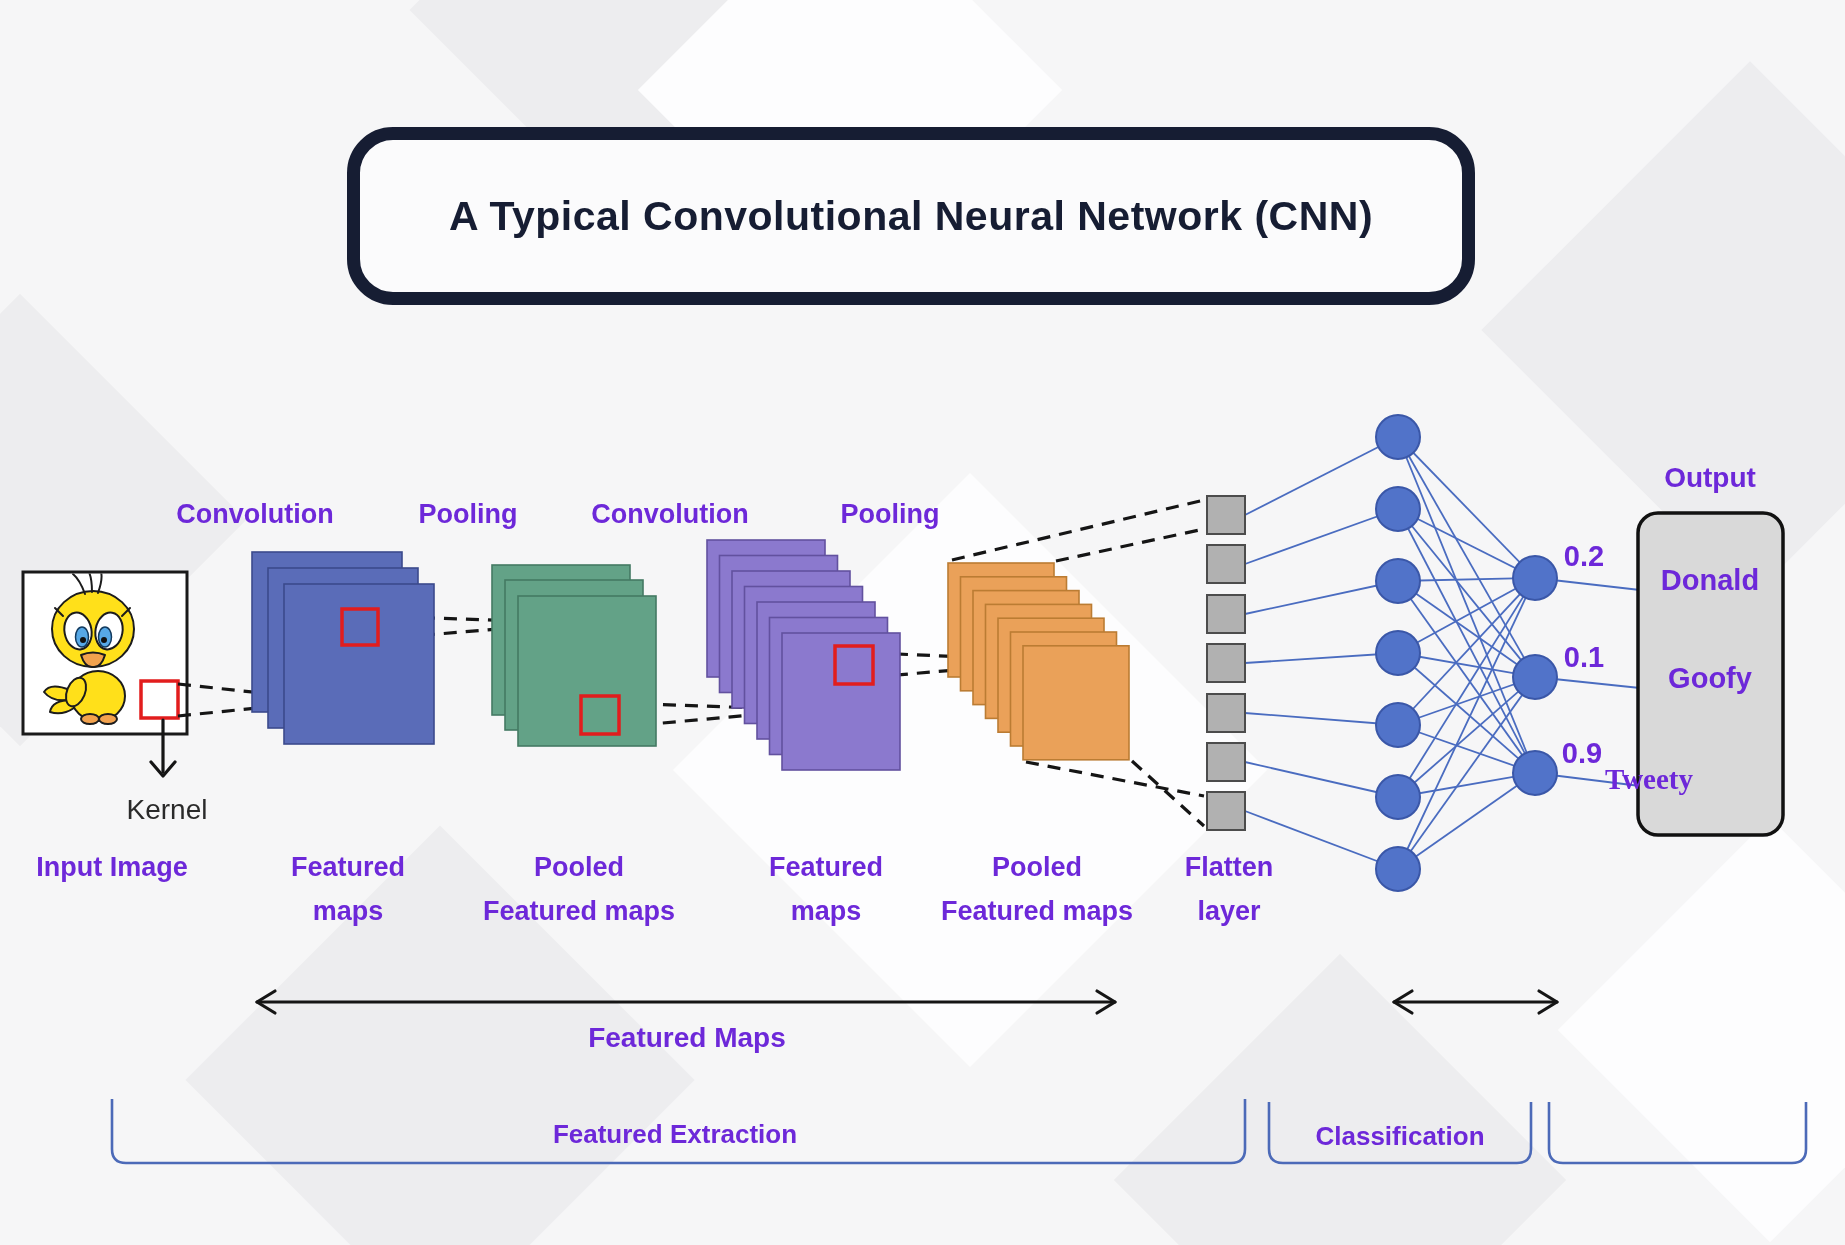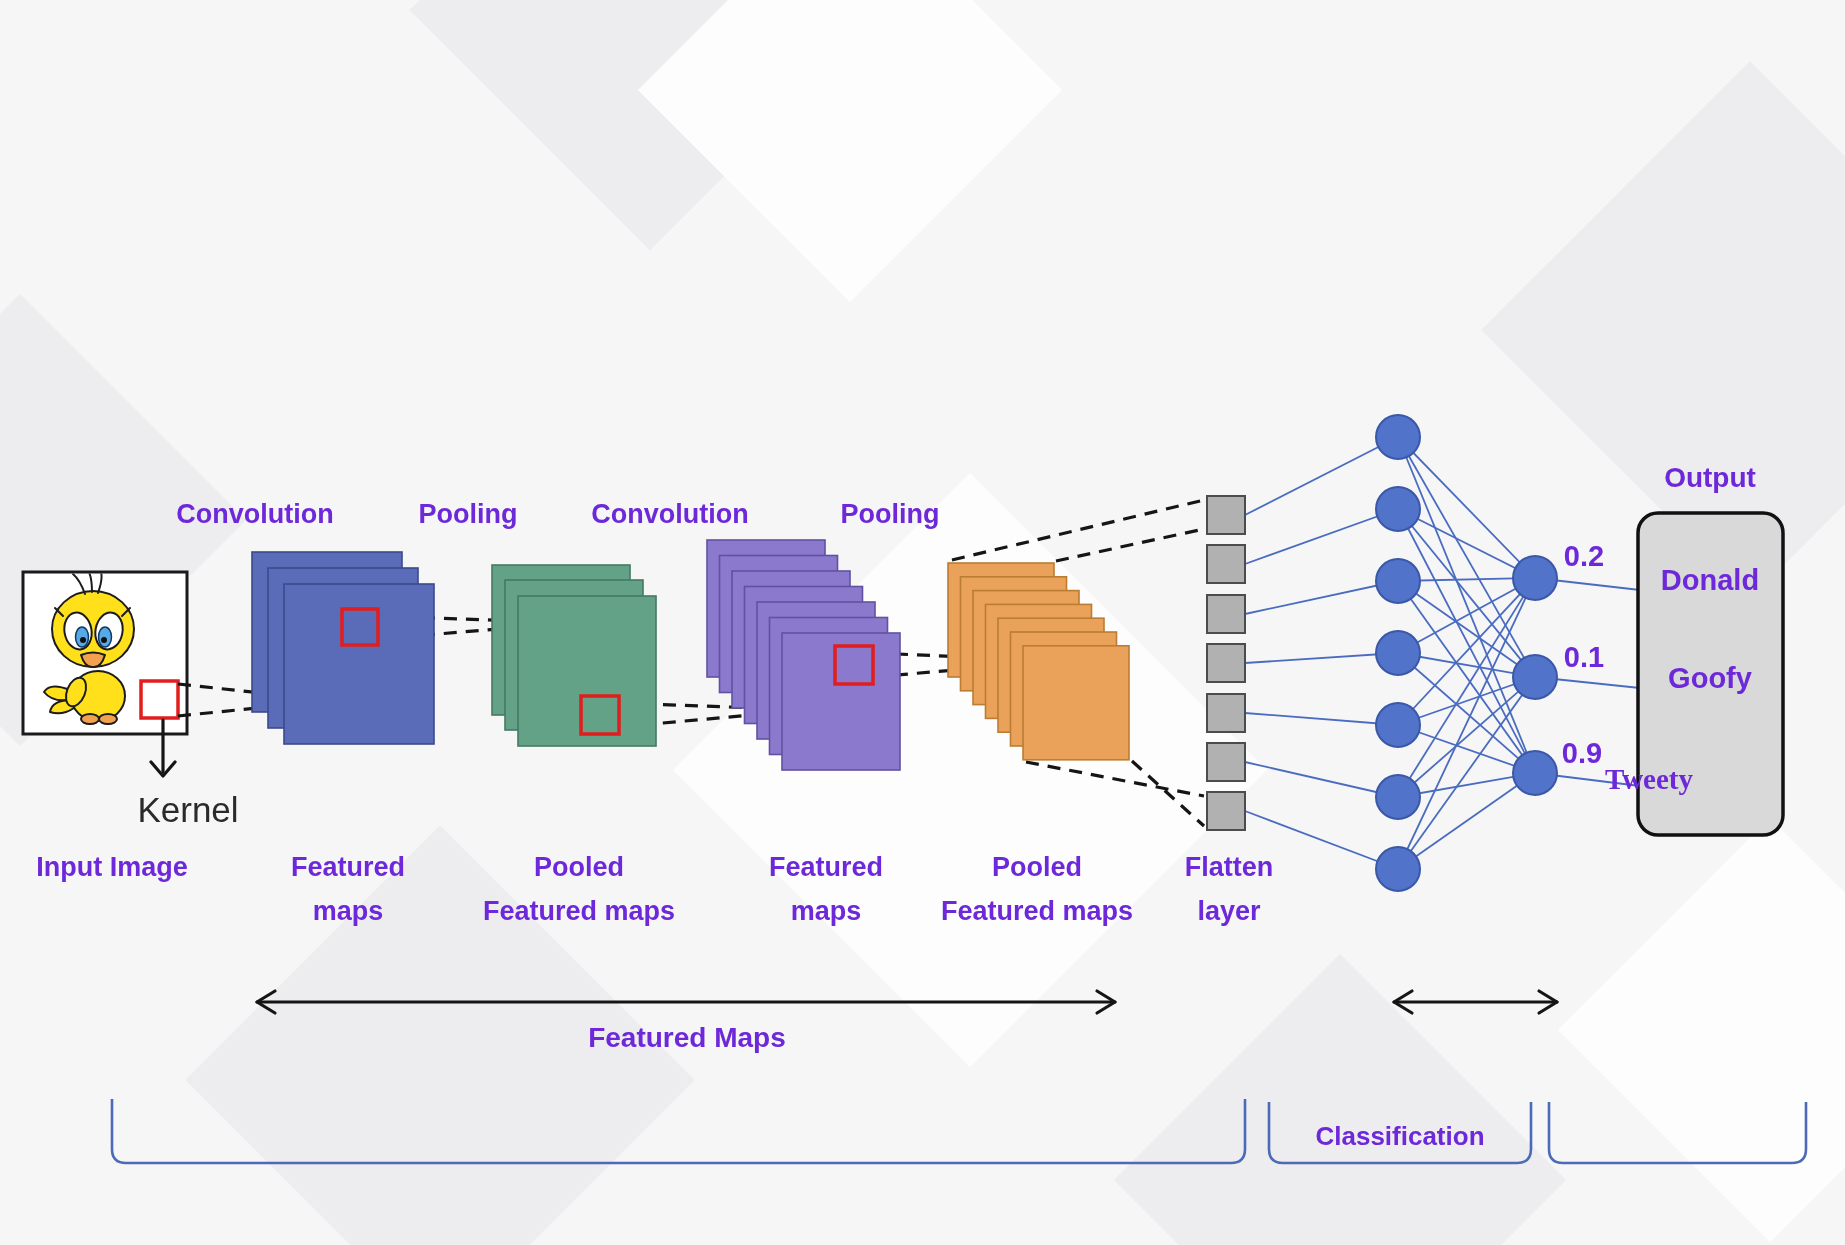--- a/index.html
+++ b/index.html
@@ -17,21 +17,21 @@
     background:#fbfbfc;display:flex;align-items:center;justify-content:center;
     z-index:3;
   }
   .title-text{font-size:41px;font-weight:700;color:#161d33;letter-spacing:.5px;}
   svg#diagram{position:absolute;left:0;top:0;z-index:2;}
   .lbl{
     position:absolute;transform:translate(-50%,-50%);
     font-weight:700;color:#6d28d9;font-size:27px;line-height:44px;
     white-space:pre-line;text-align:center;z-index:4;
   }
-  .lbl.light{font-weight:400;font-size:35px;color:#2a2a2a;margin-left:21px;}
+  .lbl.light{font-weight:400;font-size:28px;color:#2a2a2a;}
   .lbl.big{font-size:28px;}
   .lbl.cls{font-size:29px;}
   .lbl.prob{font-size:29px;}
   .lbl.sec{font-size:26px;line-height:42px;}
   
   .sheet-blue{fill:#5a6cb8;stroke:#3b4a8c;stroke-width:1.6;}
   .sheet-green{fill:#63a287;stroke:#447a63;stroke-width:1.6;}
   .sheet-purple{fill:#8b79ce;stroke:#62519f;stroke-width:1.6;}
   .sheet-orange{fill:#eaa159;stroke:#bb7c33;stroke-width:1.6;}
   .kernel{fill:none;stroke:#e21d1d;stroke-width:3.5;}
@@ -50,20 +50,23 @@
 
   <div class="wm g" style="left:480px;top:-160px;width:340px;height:340px;"></div>
   <div class="wm w" style="left:700px;top:-60px;width:300px;height:300px;"></div>
   <div class="wm g" style="left:1560px;top:140px;width:380px;height:380px;"></div>
   <div class="wm g" style="left:-140px;top:360px;width:320px;height:320px;"></div>
   <div class="wm w" style="left:760px;top:560px;width:420px;height:420px;"></div>
   <div class="wm g" style="left:260px;top:900px;width:360px;height:360px;"></div>
   <div class="wm g" style="left:1180px;top:1020px;width:320px;height:320px;"></div>
   <div class="wm w" style="left:1620px;top:880px;width:300px;height:300px;"></div>
 
+  <div id="title-box">
+    <span class="title-text">A Typical Convolutional Neural Network (CNN)</span>
+  </div>
 
   <svg id="diagram" width="1845" height="1245" viewBox="0 0 1845 1245">
     <defs>
       <clipPath id="imgclip">
           <rect x="24.5" y="573.5" width="161" height="159"></rect>
         </clipPath>
     </defs>
 
     <g>
       <rect x="23" y="572" width="164" height="162" fill="#ffffff" stroke="#1a1a1a" stroke-width="3"></rect>
@@ -271,15 +274,16 @@
   <div class="lbl big" style="left:1710px;top:478px;">Output</div>
   <div class="lbl cls" style="left:1710px;top:580px;">Donald</div>
   <div class="lbl cls" style="left:1710px;top:678px;">Goofy</div>
   <div class="lbl cls" style="left:1649px;top:779px;font-family:Liberation Serif, serif;">Tweety</div>
   <div class="lbl prob" style="left:1584px;top:556px;">0.2</div>
   <div class="lbl prob" style="left:1584px;top:657px;">0.1</div>
   <div class="lbl prob" style="left:1582px;top:753px;">0.9</div>
 
   <div class="lbl big" style="left:687px;top:1038px;">Featured Maps</div>
 
+  <div class="lbl sec" style="left:675px;top:1134px;">Featured Extraction</div>
   <div class="lbl sec" style="left:1400px;top:1136px;">Classification</div>
 
 </div>
 
 </body></html>

